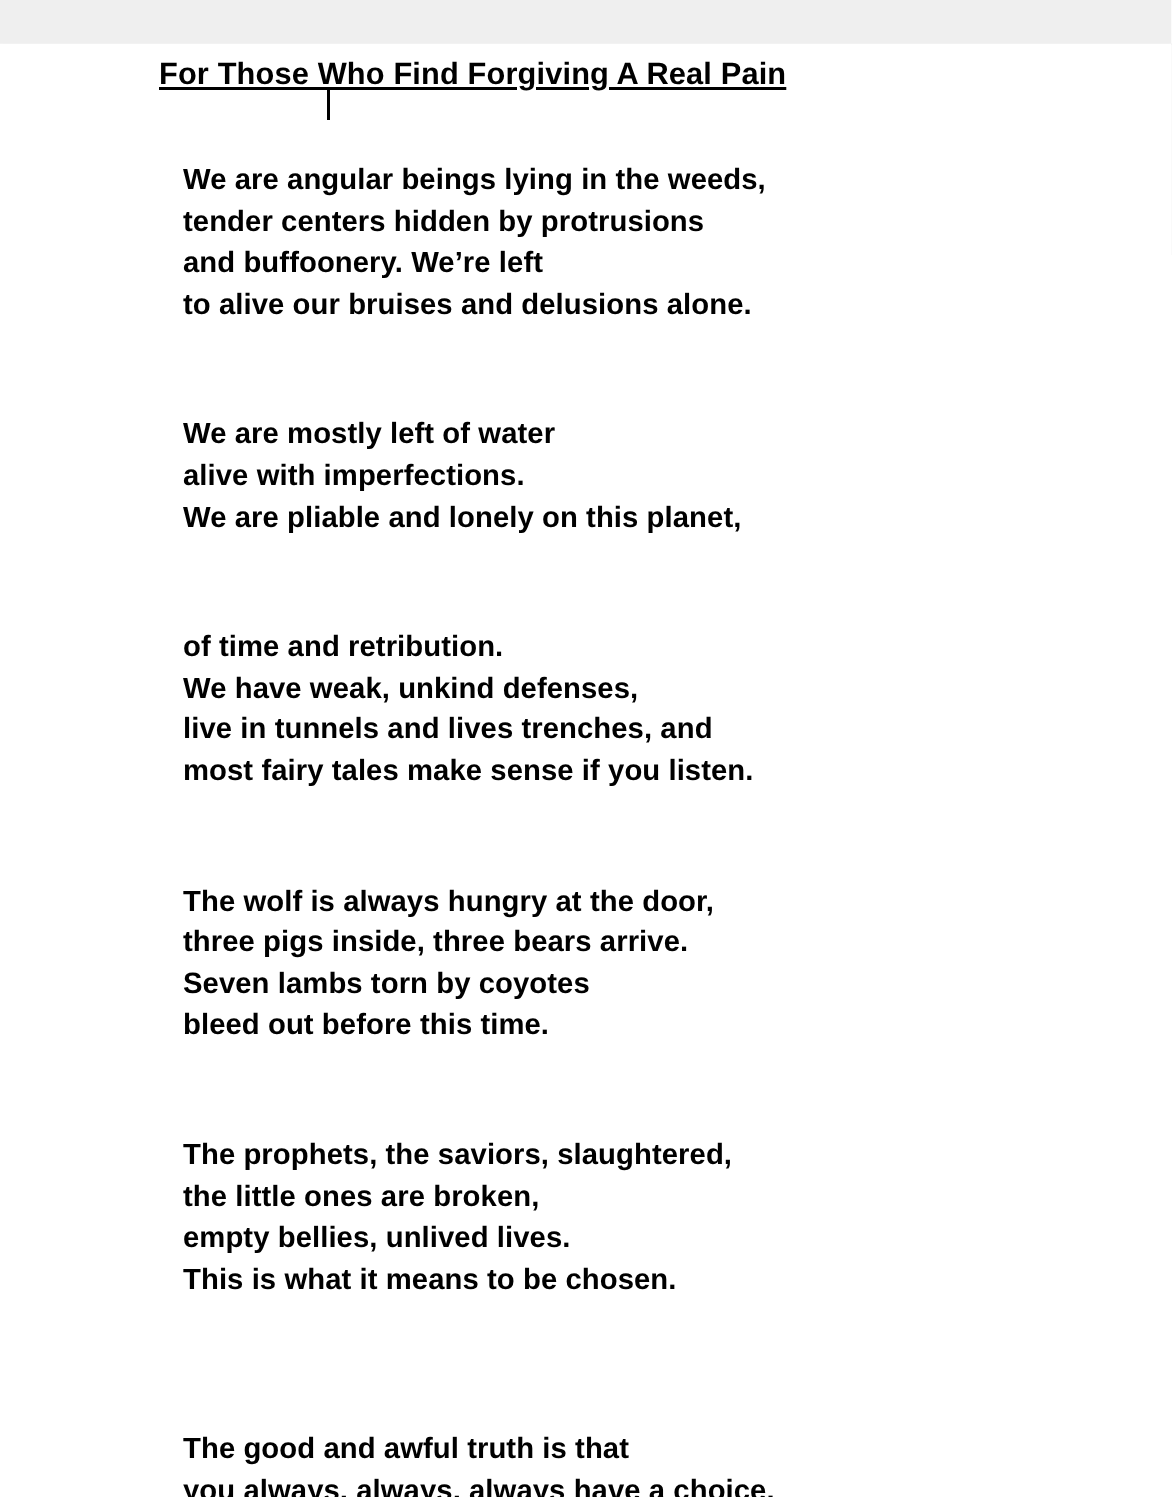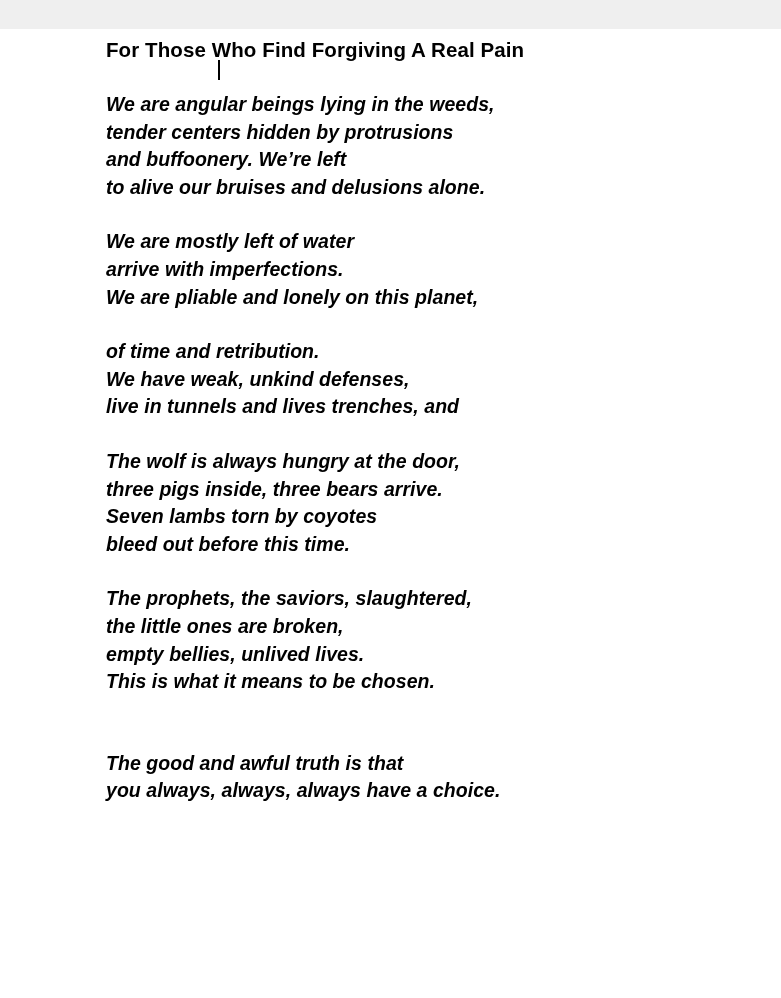--- a/index.html
+++ b/index.html
@@ -55,33 +55,33 @@
   }
   .title {
     font-size: 20.5px;
     font-weight: bold;
     color: #000000;
     letter-spacing: 0.1px;
     margin: 0;
     padding: 0;
     line-height: 28px;
     white-space: pre;
+    text-decoration: underline;
   }
   .caret {
     position: absolute;
     left: 218px;
     top: 31px;
     width: 2px;
     height: 20px;
     background: #000000;
   }
   .stanza {
-    margin: 0;
+    margin: 16px;
     padding: 0;
-    font-style: italic;
   }
   .line {
     font-size: 19.5px;
     font-weight: bold;
     color: #000000;
     line-height: 27.6px;
     white-space: pre;
     letter-spacing: 0.05px;
   }
   .stanza-gap {
@@ -108,29 +108,30 @@
     <div class="stanza">
       <div class="line">We are angular beings lying in the weeds,</div>
       <div class="line">tender centers hidden by protrusions</div>
       <div class="line">and buffoonery. We’re left</div>
       <div class="line">to alive our bruises and delusions alone.</div>
     </div>
     <div class="stanza-gap"></div>
 
     <div class="stanza">
       <div class="line">We are mostly left of water</div>
-      <div class="line">arrive with imperfections.</div>
+      <div class="line">alive with imperfections.</div>
       <div class="line">We are pliable and lonely on this planet,</div>
     </div>
     <div class="stanza-gap"></div>
 
     <div class="stanza">
       <div class="line">of time and retribution.</div>
       <div class="line">We have weak, unkind defenses,</div>
       <div class="line">live in tunnels and lives trenches, and</div>
+      <div class="line">most fairy tales make sense if you listen.</div>
     </div>
     <div class="stanza-gap"></div>
 
     <div class="stanza">
       <div class="line">The wolf is always hungry at the door,</div>
       <div class="line">three pigs inside, three bears arrive.</div>
       <div class="line">Seven lambs torn by coyotes</div>
       <div class="line">bleed out before this time.</div>
     </div>
     <div class="stanza-gap"></div>

